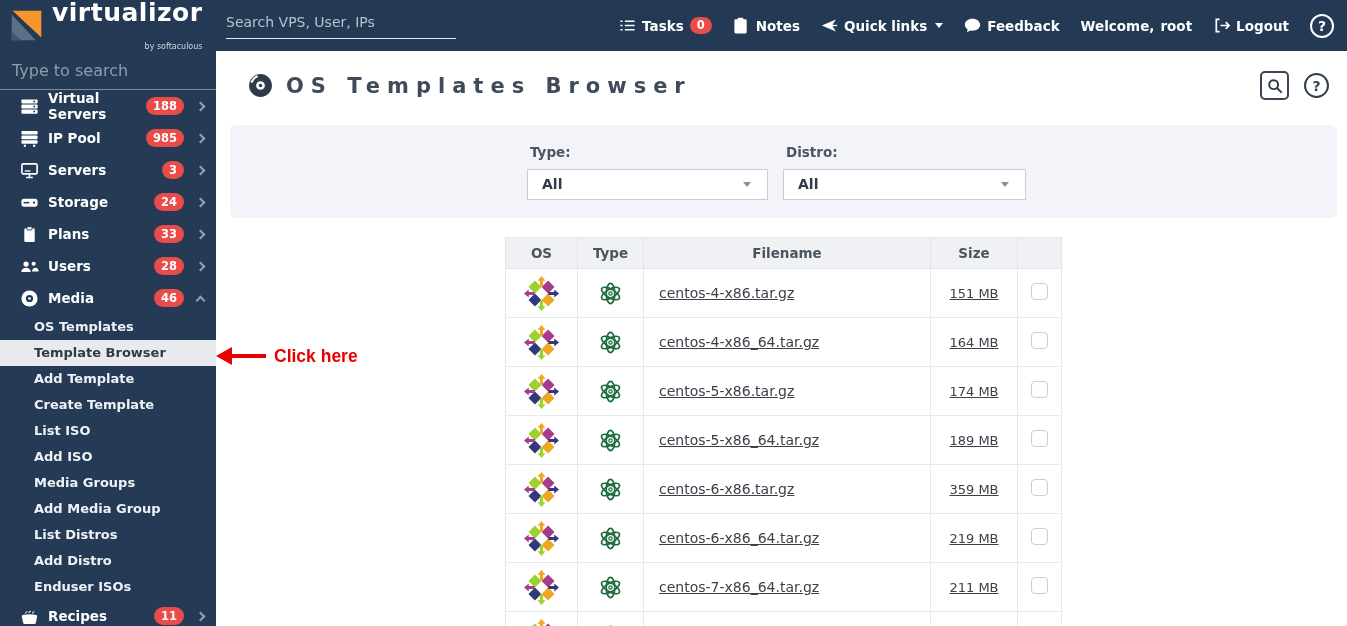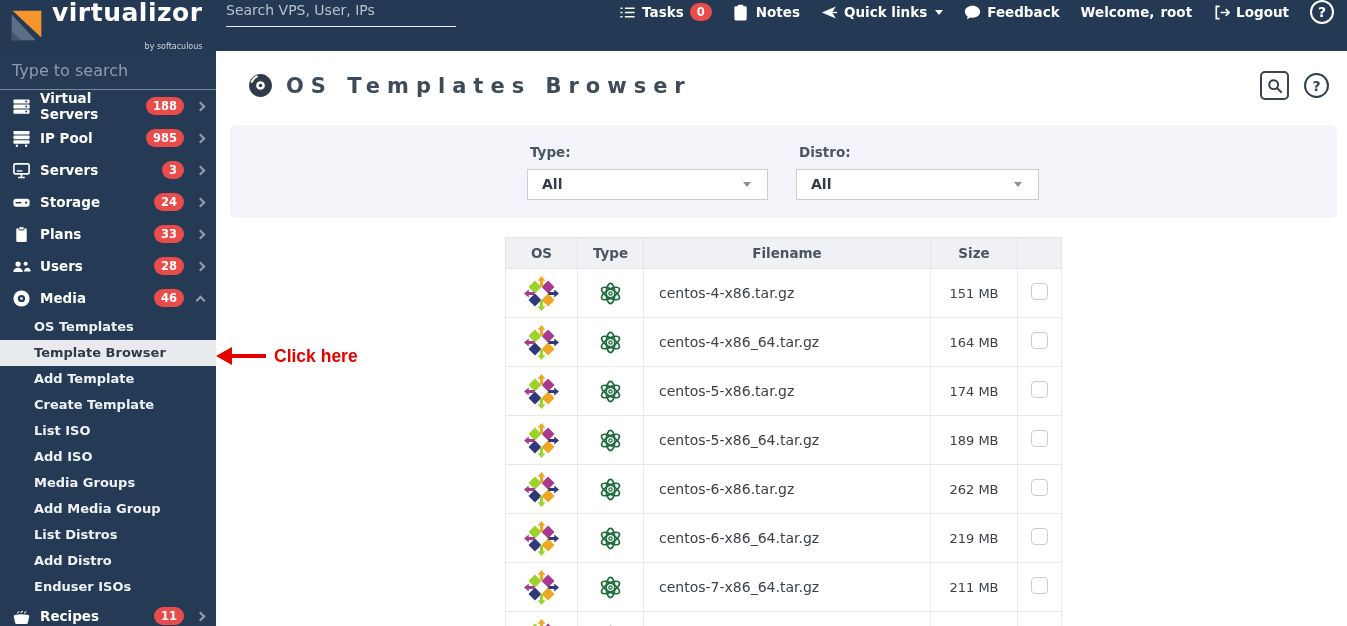--- a/index.html
+++ b/index.html
@@ -1,20 +1,20 @@
 <!DOCTYPE html>
 <html><head>
 <meta charset="utf-8">
 <style>
   * { box-sizing: border-box; margin: 0; padding: 0; }
   html,body { width:1347px; height:626px; overflow:hidden; }
   body { font-family:"DejaVu Sans", sans-serif; background:#fff; position:relative; }
 
   
-  .topbar { position:absolute; top:0; left:0; width:1347px; height:51px; background:#243a54; display:flex; align-items:flex-start; z-index:5; }
+  .topbar { position:absolute; top:0; left:0; width:1347px; height:51px; background:#243a54; display:flex; align-items:center; z-index:5; }
   .logo-wrap { width:216px; flex:none; display:flex; align-items:center; padding-left:8px; gap:7px; cursor:pointer; }
   .logo-mark { width:37px; height:37px; flex:none; }
   .logo-text { color:#fff; line-height:1; }
   .logo-title { font-size:25px; font-weight:700; letter-spacing:.5px; }
   .logo-sub { font-size:8px; color:#cdd5de; text-align:right; margin-top:18px; }
   .topbar-search { margin-left:10px; width:230px; border-bottom:1px solid rgba(255,255,255,.9); padding-bottom:7px; }
   .topbar-search input { width:100%; background:transparent; border:none; outline:none; color:#f0abfc; font-size:14px; font-family:inherit; }
   .topbar-search input::placeholder { color:#b7c2ce; }
   .topbar-nav { margin-left:auto; display:flex; align-items:center; gap:21px; padding-right:13px; }
   .tb-item { display:flex; align-items:center; gap:6px; color:#fff; font-size:13.5px; font-weight:600; cursor:pointer; white-space:nowrap; }
@@ -22,50 +22,50 @@
   .badge-red { background:#ea4b4b; color:#fff; font-size:11.5px; font-weight:700; border-radius:9px; padding:1.5px 7px; line-height:1.3; }
   .caret-down { width:0; height:0; border-left:4px solid transparent; border-right:4px solid transparent; border-top:5px solid #fff; margin-left:2px; }
   .help-circle { width:24px; height:24px; border:2px solid #fff; border-radius:50%; color:#fff; font-size:14px; font-weight:700; display:grid; place-items:center; cursor:pointer; }
   .welcome b { font-weight:800; }
 
   
   .sidebar { position:absolute; left:0; top:51px; width:216px; bottom:0; background:#253b55; z-index:4; overflow:hidden; }
   .side-search { height:39px; border-bottom:1px solid #7e8a9a; display:flex; align-items:center; }
   .side-search input { width:100%; background:transparent; border:none; outline:none; color:#a9b4c2; font-size:16px; padding:0 12px; font-family:inherit; }
   .side-search input::placeholder { color:#8f9cab; }
-  .nav-item { height:32px; display:flex; align-items:center; padding:0 9px 0 12px; color:#fff; font-size:13.5px; font-weight:600; cursor:pointer; gap:9px; }
+  .nav-item { height:32px; display:flex; align-items:center; padding:0 9px 0 20px; color:#fff; font-size:13.5px; font-weight:600; cursor:pointer; gap:9px; }
   .nav-icon { width:19px; height:19px; flex:none; display:inline-flex; }
   .nav-spacer { flex:1; }
   .chev { width:7px; height:7px; border-right:2px solid #93a0ad; border-bottom:2px solid #93a0ad; transform:rotate(-45deg); flex:none; margin:0 3px 0 4px; }
   .chev.up { transform:rotate(-135deg); margin-top:4px; }
   .submenu-item { height:26px; line-height:26px; padding-left:34px; color:#eef2f6; font-size:13px; font-weight:600; cursor:pointer; white-space:nowrap; }
   .submenu-item.active { background:#e8eaee; color:#2f3a46; }
 
   
   .main { position:absolute; left:216px; top:51px; right:0; bottom:0; background:#fff; overflow:hidden; }
   .page-head { height:69px; display:flex; align-items:center; padding:0 18px 0 31px; }
   .title-icon { width:27px; height:27px; flex:none; }
   .page-title { margin-left:12px; font-size:21px; font-weight:600; letter-spacing:7px; color:#3f4b58; white-space:nowrap; }
   .head-actions { margin-left:auto; display:flex; align-items:center; gap:15px; }
   .search-btn { width:29px; height:29px; border:2px solid #3a4653; border-radius:5px; background:#fff; display:grid; place-items:center; cursor:pointer; }
   .help-outline { width:25px; height:25px; border:2px solid #2f3e4e; border-radius:50%; color:#2f3e4e; font-size:14px; font-weight:700; display:grid; place-items:center; cursor:pointer; }
 
   .filter-panel { margin:5px 10px 0 14px; height:93px; background:#f3f4fa; border-radius:6px; display:flex; align-items:center;font-weight:bold; }
   .filter-group { width:241px; }
   .filter-group.first { margin-left:297px; }
-  .filter-group.second { margin-left:28px; width:243px; }
+  .filter-group.second { margin-left:15px; width:243px; }
   .filter-label { font-size:13.5px; color:#4a5560; margin-bottom:9px; padding-left:3px; }
   .select { height:31px; background:#fff; border:1px solid #c9cdd4; display:flex; align-items:center; justify-content:space-between; padding:0 16px 0 14px; font-size:14px; color:#2f3b49; cursor:pointer; }
   .select-caret { width:0; height:0; border-left:4.5px solid transparent; border-right:4.5px solid transparent; border-top:5.5px solid #8a8f98; }
 
   .table-wrap { margin:19px 0 0 289px; width:556px; }
   table { border-collapse:collapse; width:556px; table-layout:fixed; }
   col.c-os{width:72px} col.c-type{width:66px} col.c-file{width:287px} col.c-size{width:87px} col.c-chk{width:44px}
   th { background:#f0f1f4; border:1px solid #e2e5e9; height:31px; font-size:13.5px; font-weight:600; color:#4a5560;margin-top:28px; }
-  td { border:1px solid #e7eaed; height:49px; text-align:center; vertical-align:middle; }
+  td { border:1px solid #e7eaed; height:49px; text-align:center; vertical-align:middle;text-decoration:underline; }
   td.filename { text-align:left; padding-left:15px; font-size:14px; color:#3b4148; }
   td.size { font-size:13px; color:#3b4148; }
   .os-logo { width:37px; height:35px; vertical-align:middle; }
   .type-logo { width:31px; height:31px; vertical-align:middle; }
   .checkbox { display:inline-block; width:17px; height:17px; background:#fff; border:1.5px solid #c7cdd5; border-radius:4px; cursor:pointer; }
 
   
   .annotation { position:absolute; left:216px; top:345px; height:22px; display:flex; align-items:center; z-index:6; }
   .arrow-head { width:0; height:0; border-top:9px solid transparent; border-bottom:9px solid transparent; border-right:16px solid #e80000; }
   .arrow-shaft { width:34px; height:4px; background:#e80000; }
@@ -469,21 +469,21 @@
       <svg class="type-logo" viewBox="0 0 40 40">
         <g fill="none" stroke="#1d6b3c" stroke-width="2.1">
           <ellipse cx="20" cy="20" rx="13" ry="5.5" transform="rotate(90 20 20)"></ellipse>
           <ellipse cx="20" cy="20" rx="13" ry="5.5" transform="rotate(210 20 20)"></ellipse>
           <ellipse cx="20" cy="20" rx="13" ry="5.5" transform="rotate(330 20 20)"></ellipse>
         </g>
         <circle cx="20" cy="20" r="2.2" fill="none" stroke="#1d6b3c" stroke-width="1.5"></circle>
       </svg>
     </td>
     <td class="filename">centos-6-x86.tar.gz</td>
-    <td class="size">262 MB</td>
+    <td class="size">359 MB</td>
     <td><span class="checkbox"></span></td>
   </tr>
 
   <tr>
     <td>
       <svg class="os-logo" viewBox="0 0 44 44">
         <rect x="8" y="8" width="11.5" height="11.5" fill="#9dd12c" transform="rotate(45 13.75 13.75)"></rect>
         <rect x="24.5" y="8" width="11.5" height="11.5" fill="#a83a8e" transform="rotate(45 30.25 13.75)"></rect>
         <rect x="24.5" y="24.5" width="11.5" height="11.5" fill="#efa623" transform="rotate(45 30.25 30.25)"></rect>
         <rect x="8" y="24.5" width="11.5" height="11.5" fill="#32397b" transform="rotate(45 13.75 30.25)"></rect>

